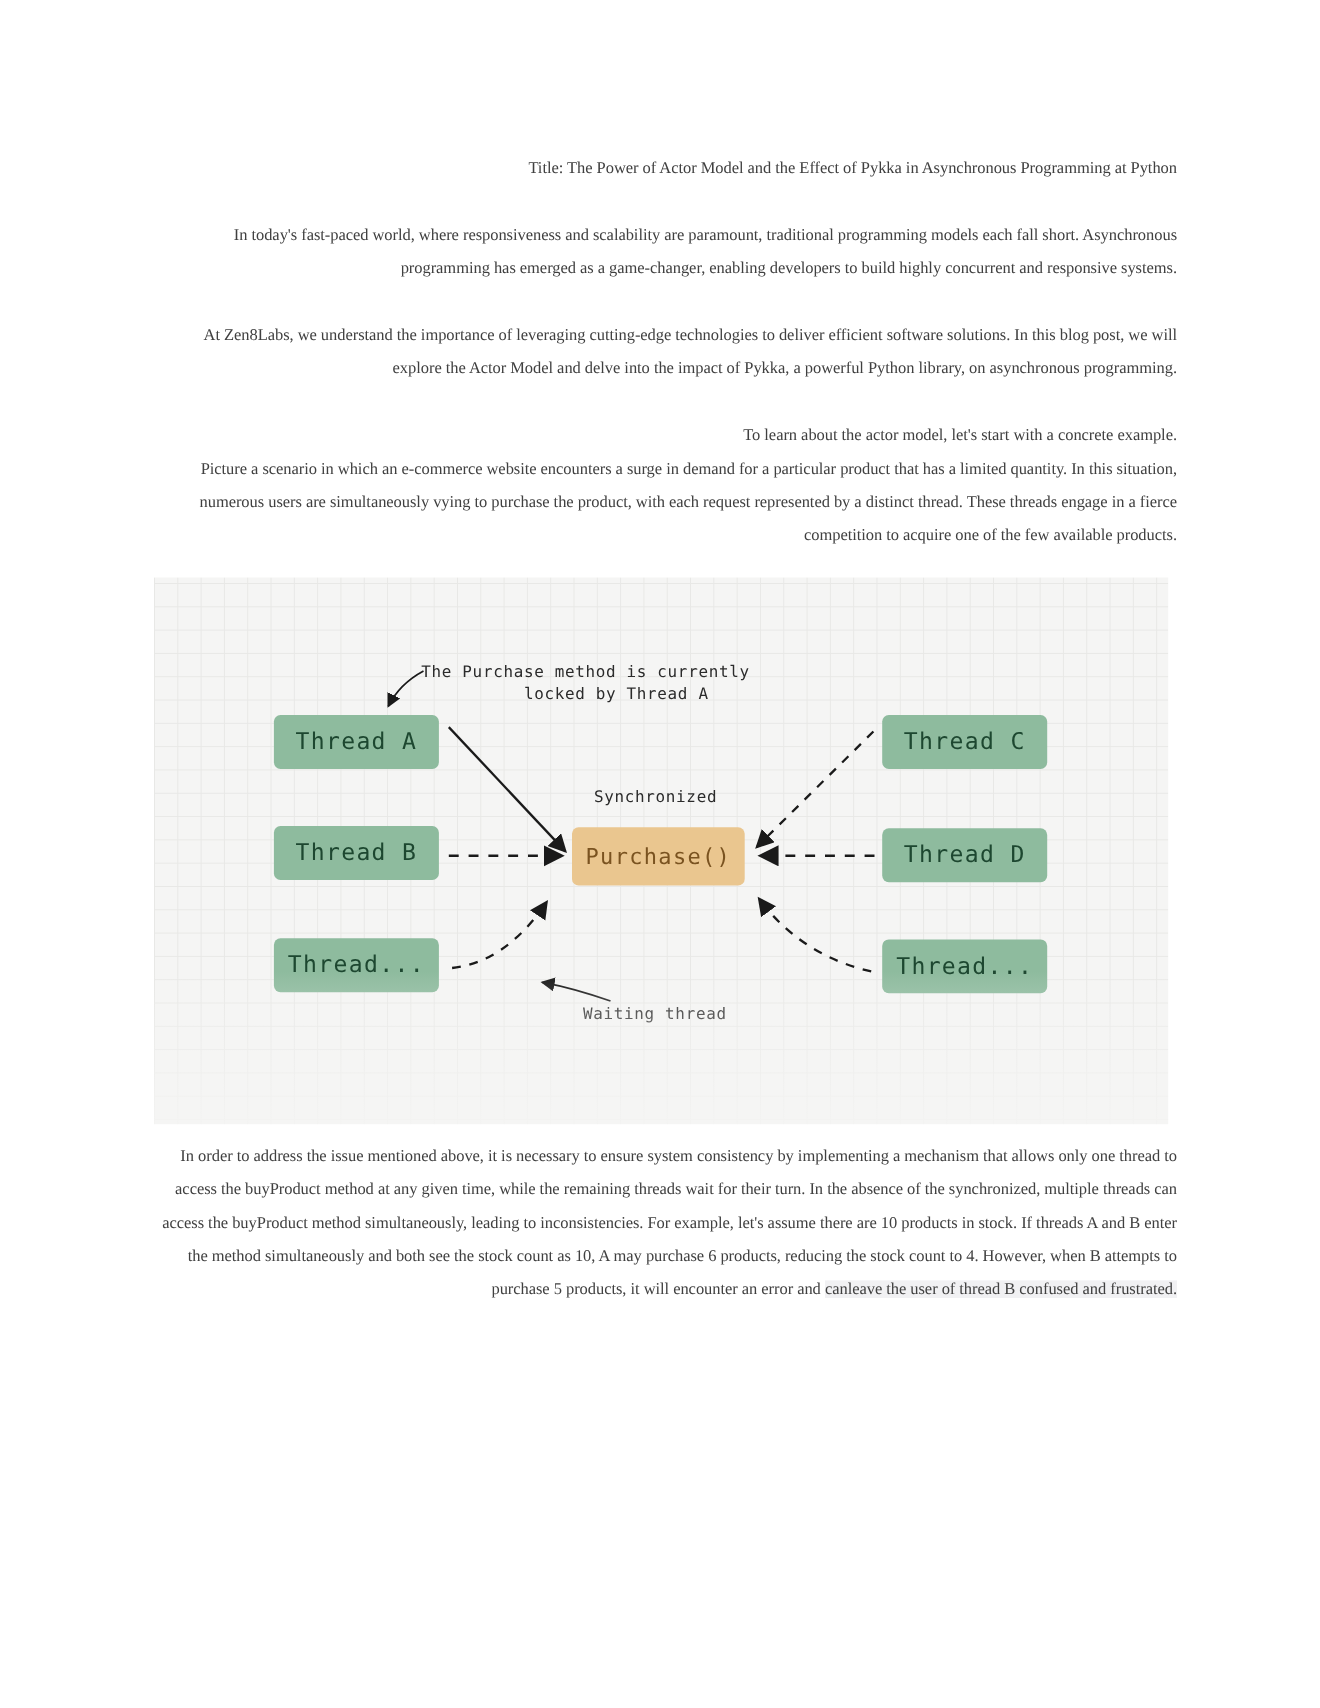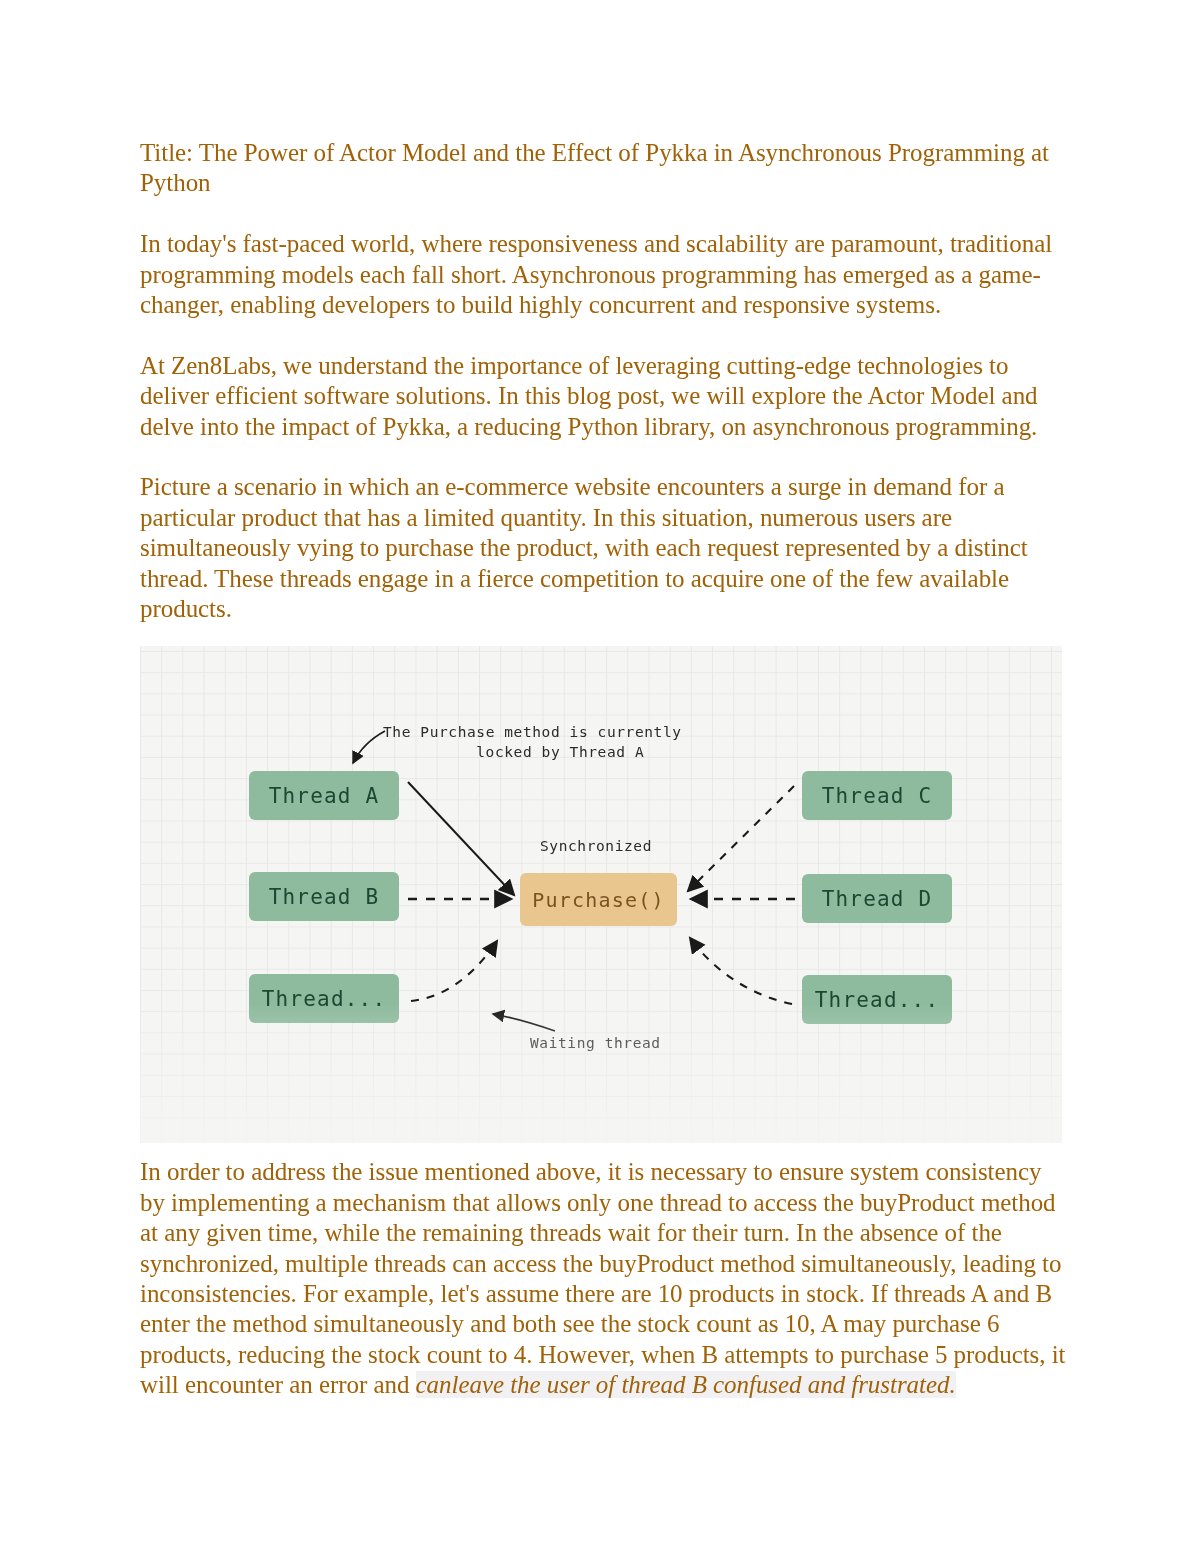--- a/index.html
+++ b/index.html
@@ -27,32 +27,31 @@
   .content {
     position: absolute;
     left: 140px;
     top: 138px;
     width: 930px;
   }
 
   
   .para {
     font-family: "Liberation Serif", "DejaVu Serif", serif;
-    font-size: 25px;
+    font-size: 15px;
     line-height: 30.4px;
-    color: #a16207;
+    color: #404040;
     margin: 0 0 0 0;
-    text-align: left;
+    text-align: right;
     letter-spacing: -0.05px;
   }
   .spacer-line { height: 30.4px; }
 
   .hl {
     background: #f1f1f3;
-    font-style: italic;
   }
 
   
   .diagram-wrap {
     position: relative;
     width: 922px;
     height: 497px;
     margin-top: 22px;
     background: #f5f5f4;
     overflow: hidden;
@@ -133,23 +132,24 @@
 
 <div class="page">
   <div class="content">
 
     <p class="para">Title: The Power of Actor Model and the Effect of Pykka in Asynchronous Programming at Python</p>
     <div class="spacer-line"></div>
 
     <p class="para">In today's fast-paced world, where responsiveness and scalability are paramount, traditional programming models each fall short. Asynchronous programming has emerged as a game-changer, enabling developers to build highly concurrent and responsive systems.</p>
     <div class="spacer-line"></div>
 
-    <p class="para">At Zen8Labs, we understand the importance of leveraging cutting-edge technologies to deliver efficient software solutions. In this blog post, we will explore the Actor Model and delve into the impact of Pykka, a reducing Python library, on asynchronous programming.</p>
-    <div class="spacer-line"></div>
-
+    <p class="para">At Zen8Labs, we understand the importance of leveraging cutting-edge technologies to deliver efficient software solutions. In this blog post, we will explore the Actor Model and delve into the impact of Pykka, a powerful Python library, on asynchronous programming.</p>
+    <div class="spacer-line"></div>
+
+    <p class="para">To learn about the actor model, let's start with a concrete example.</p>
     <p class="para">Picture a scenario in which an e-commerce website encounters a surge in demand for a particular product that has a limited quantity. In this situation, numerous users are simultaneously vying to purchase the product, with each request represented by a distinct thread. These threads engage in a fierce competition to acquire one of the few available products.</p>
 
     <div class="diagram-wrap">
       <div class="grid"></div>
 
       <svg class="svg-layer" viewBox="0 0 922 497">
         <defs>
           <marker id="ah" markerWidth="9" markerHeight="9" refX="7" refY="4" orient="auto">
             <path d="M0,0 L8,4 L0,8 z" fill="#1a1a1a"></path>
           </marker>

